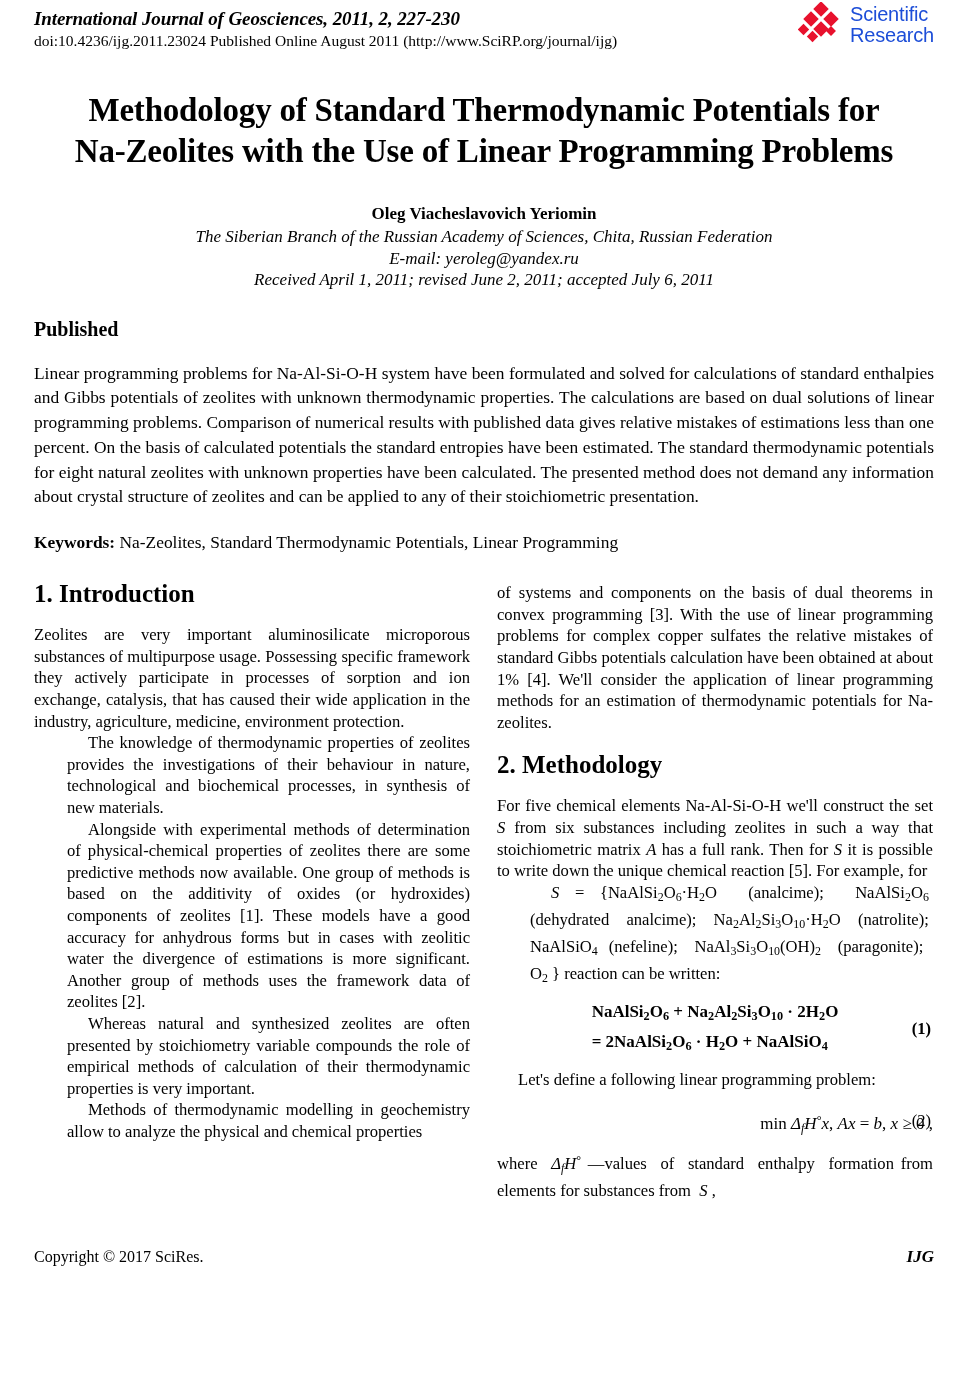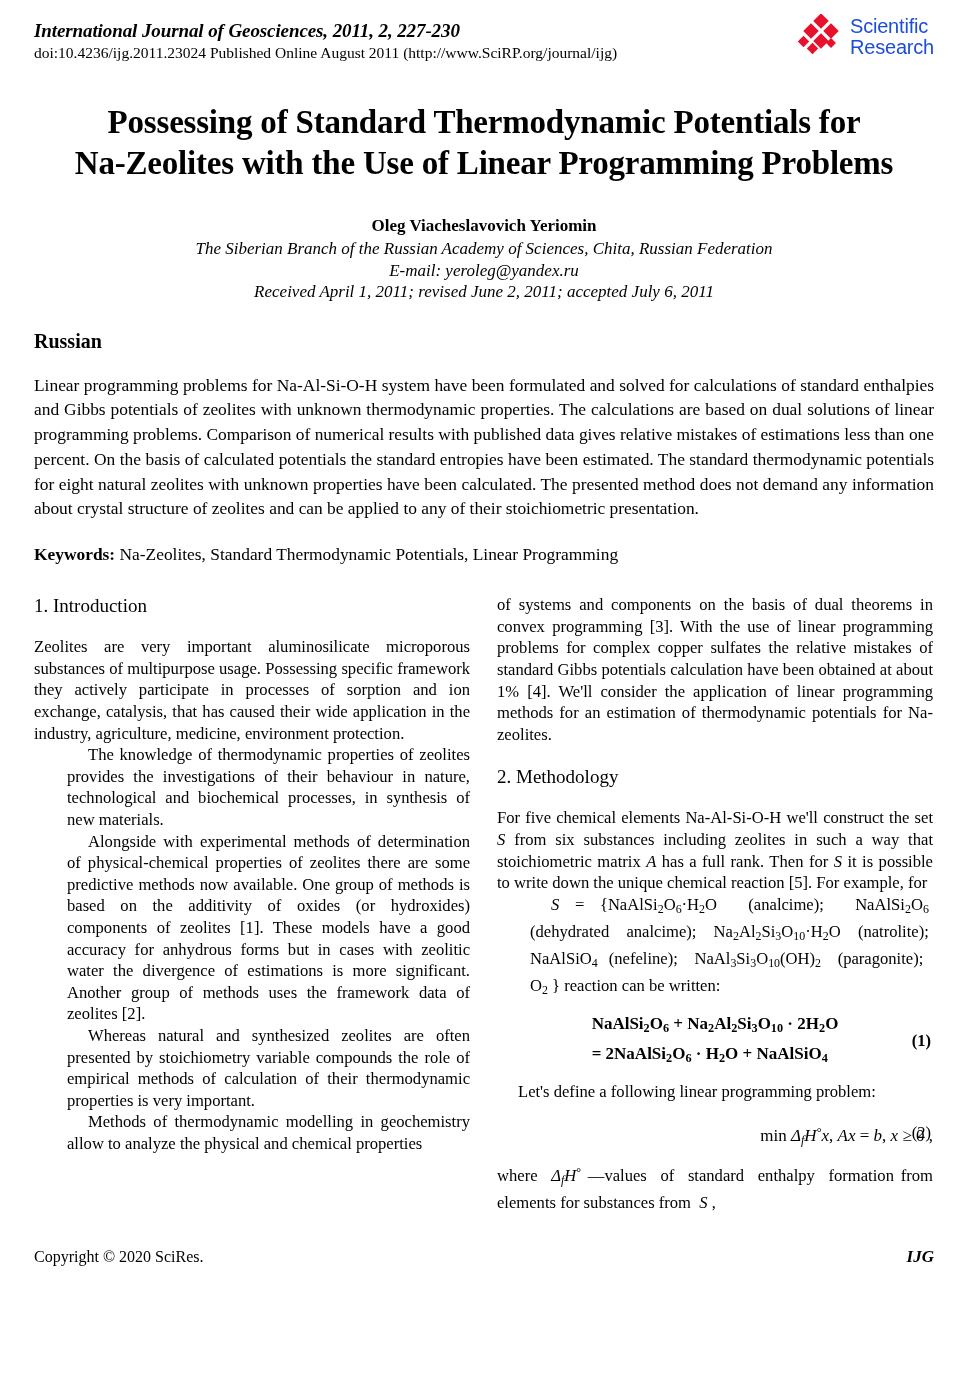--- a/index.html
+++ b/index.html
@@ -11,21 +11,21 @@
     font-family: "Liberation Serif", "DejaVu Serif", serif;
     color: #000000;
     position: relative;
     overflow: hidden;
   }
 
   .page {
     position: relative;
     width: 968px;
     height: 1289px;
-    padding: 12px 34px;
+    padding: 0 34px;
   }
 
   
   .masthead {
     position: relative;
     height: 58px;
     padding-top: 8px;
   }
   .mast-journal {
     font-weight: bold;
@@ -122,22 +122,22 @@
     display: flex;
     gap: 27px;
   }
   .col {
     width: 436px;
     font-size: 16.6px;
     line-height: 21.6px;
     text-align: justify;
   }
   .sec-head {
-    font-size: 19px;
-    font-weight: normal;
+    font-size: 25px;
+    font-weight: bold;
     line-height: 23px;
     margin-bottom: 19px;
     text-align: left;
   }
   .sec-head.tight { margin-top: 20px; }
   p.para { margin: 0; text-align: justify; }
   p.para.indent { text-indent: 21px; }
   p.para + p.para { margin-top: 0; margin-left: 33px; }
   .mathvar { font-style: italic; }
   sub { font-size: 0.72em; vertical-align: -0.28em; }
@@ -210,33 +210,33 @@
       </div>
       <div class="logo-text">
         <div>Scientific</div>
         <div>Research</div>
       </div>
     </div>
   </div>
 
   <div class="title-block">
     <div class="paper-title">
-      <span>Possessing of Standard Thermodynamic Potentials for</span><br>
+      <span>Methodology of Standard Thermodynamic Potentials for</span><br>
       <span>Na-Zeolites with the Use of Linear Programming Problems</span>
     </div>
   </div>
 
   <div class="author-block">
     <div class="author-name">Oleg Viacheslavovich Yeriomin</div>
     <div class="affil">The Siberian Branch of the Russian Academy of Sciences, Chita, Russian Federation</div>
     <div class="email-line"><span>E-mail</span>: <span>yeroleg@yandex.ru</span></div>
     <div class="dates-line">Received April 1, 2011; revised June 2, 2011; accepted July 6, 2011</div>
   </div>
 
-  <div class="abs-head">Russian</div>
+  <div class="abs-head">Published</div>
   <div class="abs-body">Linear programming problems for Na-Al-Si-O-H system have been formulated and solved for calculations of standard enthalpies and Gibbs potentials of zeolites with unknown thermodynamic properties. The calculations are based on dual solutions of linear programming problems. Comparison of numerical results with published data gives relative mistakes of estimations less than one percent. On the basis of calculated potentials the standard entropies have been estimated. The standard thermodynamic potentials for eight natural zeolites with unknown properties have been calculated. The presented method does not demand any information about crystal structure of zeolites and can be applied to any of their stoichiometric presentation.</div>
 
   <div class="keywords"><b>Keywords:</b><span> Na-Zeolites, Standard Thermodynamic Potentials, Linear Programming</span></div>
 
   <div class="cols">
 
     <div class="col">
       <div class="sec-head">1. Introduction</div>
       <p class="para">Zeolites are very important aluminosilicate microporous substances of multipurpose usage. Possessing specific framework they actively participate in processes of sorption and ion exchange, catalysis, that has caused their wide application in the industry, agriculture, medicine, environment protection.</p>
       <p class="para indent">The knowledge of thermodynamic properties of zeolites provides the investigations of their behaviour in nature, technological and biochemical processes, in synthesis of new materials.</p>
@@ -267,17 +267,17 @@
       <div class="eq-inline-center">
         <span>min&nbsp;<span class="mathvar">Δ</span><sub class="mathvar">f</sub><span class="mathvar">H</span><sup>°</sup><span class="mathvar">x</span>, <span class="mathvar">Ax</span> = <span class="mathvar">b</span>, <span class="mathvar">x</span> ≥ 0 ,</span>
         <span class="eq-num">(2)</span>
       </div>
 
       <p class="para" style="margin-top:10px">where&nbsp;&nbsp;<span class="mathvar">Δ</span><sub class="mathvar">f</sub><span class="mathvar">H</span><sup>°</sup>&nbsp;—values&nbsp; of&nbsp; standard&nbsp; enthalpy&nbsp; formation from elements for substances from&nbsp;&nbsp;<span class="mathvar">S</span>&nbsp;,</p>
     </div>
   </div>
 
   <div class="footer">
-    <div>Copyright © 2020 SciRes.</div>
+    <div>Copyright © 2017 SciRes.</div>
     <div class="footer-right">IJG</div>
   </div>
 
 </div>
 
 </body></html>

